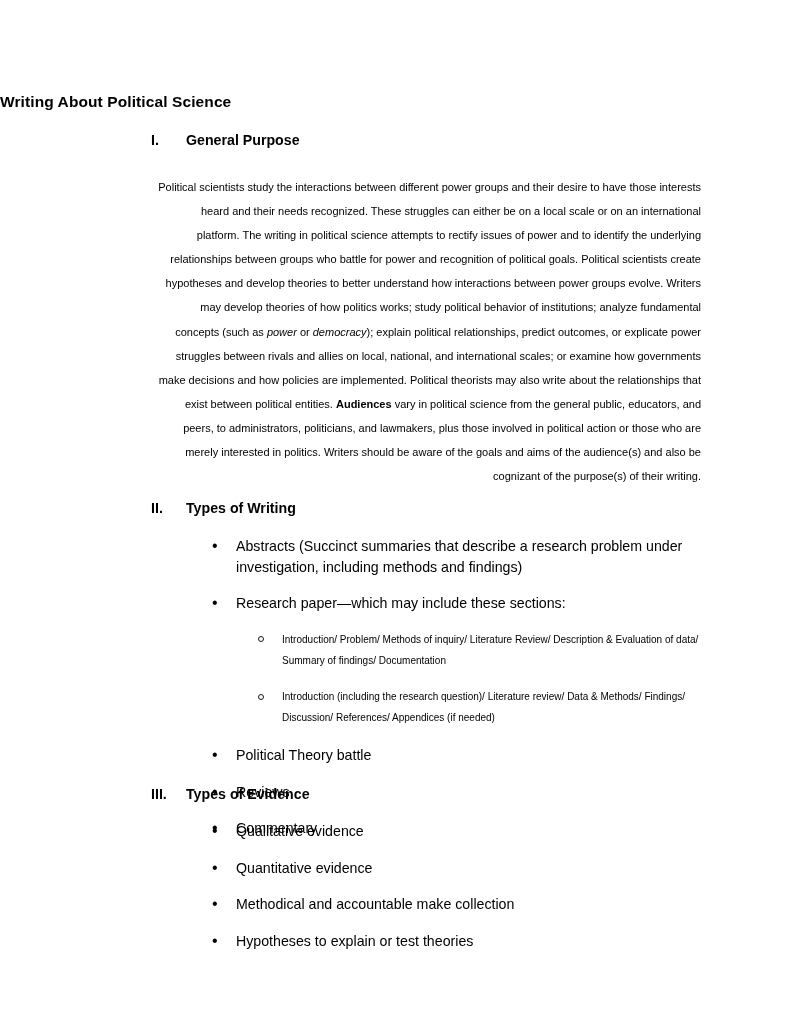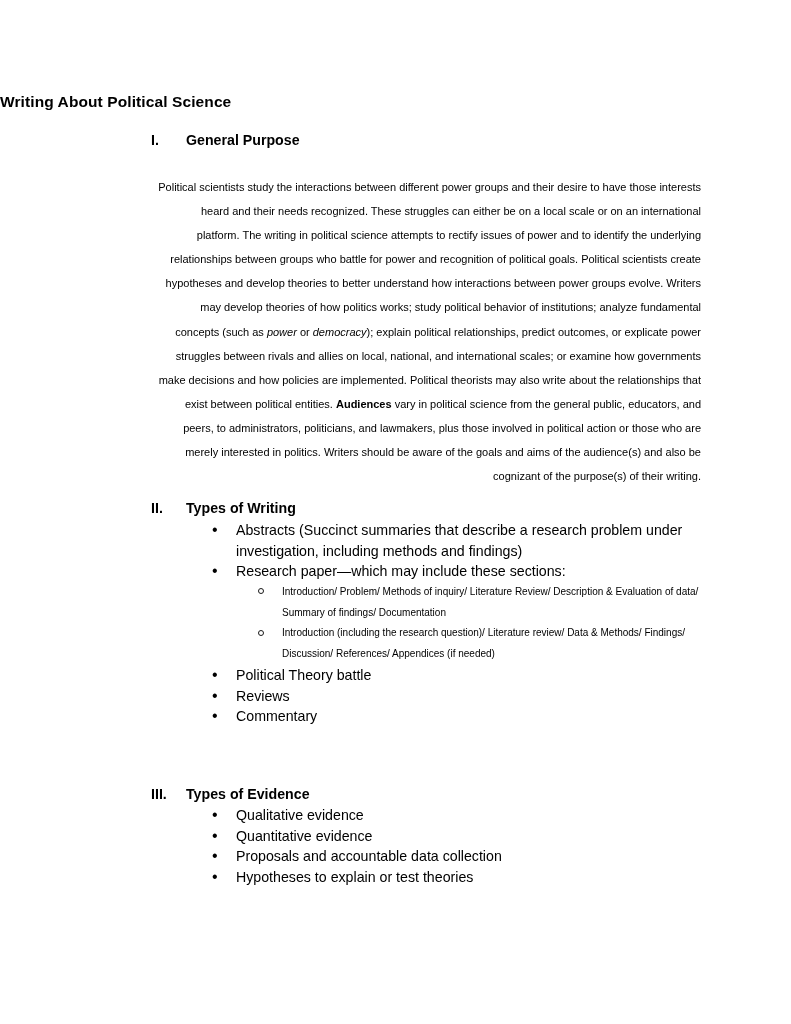--- a/index.html
+++ b/index.html
@@ -106,20 +106,21 @@
     width: 500px;
   }
   #list-types-of-evidence {
     left: 206px;
     top: 805px;
     width: 470px;
   }
 
   .bullet-item .item-text {
     display: block;
+    margin-top: 16px;
   }
 
   
   .sublist {
     margin: 0;
     padding: 0;
     list-style: none;
   }
   .subitem {
     position: relative;
@@ -200,21 +201,21 @@
     <li class="bullet-item">
       <span class="marker disc"></span>
       <span class="item-text">Qualitative evidence</span>
     </li>
     <li class="bullet-item">
       <span class="marker disc"></span>
       <span class="item-text">Quantitative evidence</span>
     </li>
     <li class="bullet-item">
       <span class="marker disc"></span>
-      <span class="item-text">Proposals and accountable data collection</span>
+      <span class="item-text">Methodical and accountable make collection</span>
     </li>
     <li class="bullet-item">
       <span class="marker disc"></span>
       <span class="item-text">Hypotheses to explain or test theories</span>
     </li>
   </ul>
 
 </div>
 
 </body></html>

